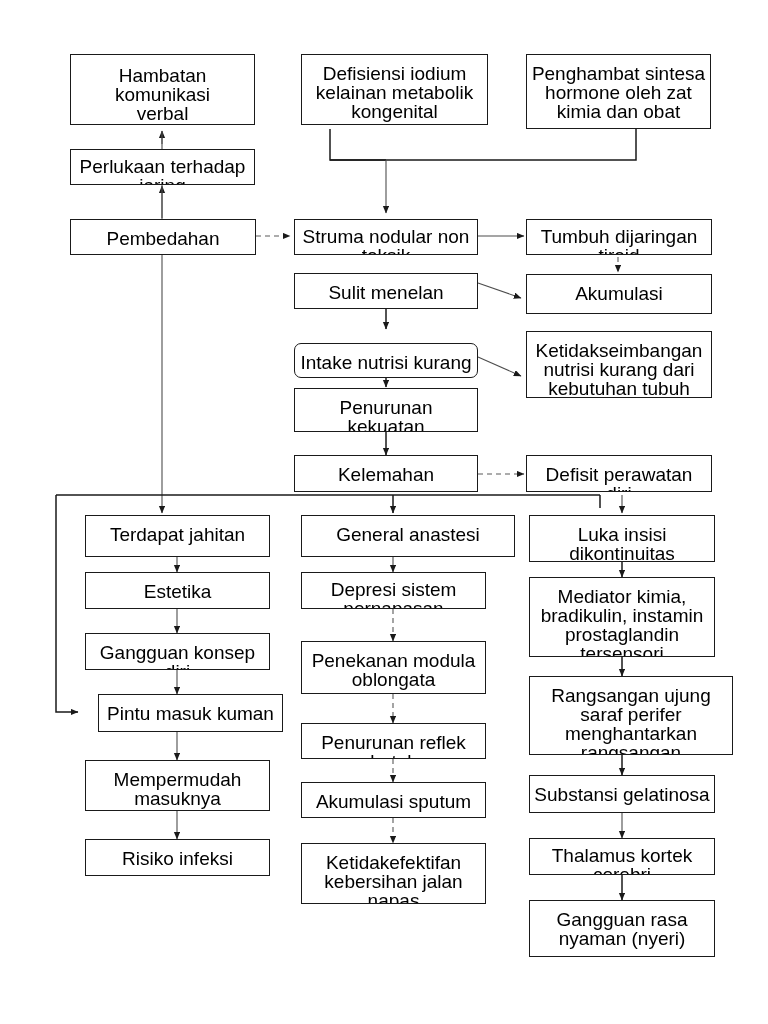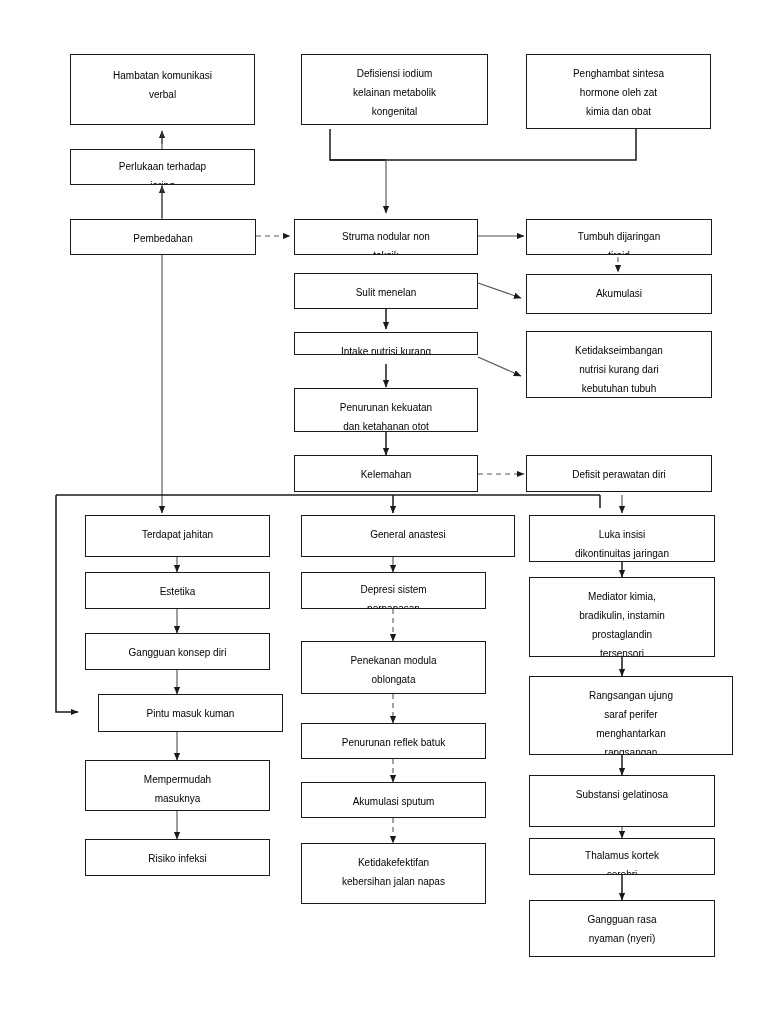--- a/index.html
+++ b/index.html
@@ -15,21 +15,21 @@
     background: #ffffff;
     font-family: "Liberation Sans", sans-serif;
     overflow: hidden;
   }
   .node {
     position: absolute;
     box-sizing: border-box;
     border: 1.4px solid #1a1a1a;
     background: #ffffff;
     color: #000000;
-    font-size: 10px;
+    font-size: 19px;
     line-height: 19px;
     text-align: center;
     overflow: hidden;
     z-index: 3;
   }
   .node .txt {
     display: block;
     padding-top: 7px;
     padding-left: 4px;
     padding-right: 4px;
@@ -166,21 +166,21 @@
   </div>
 
   <div class="node pad-md" style="left:294px; top:273px; width:184px; height:36px;">
     <span class="txt">Sulit menelan</span>
   </div>
 
   <div class="node pad-md" style="left:526px; top:274px; width:186px; height:40px;">
     <span class="txt">Akumulasi</span>
   </div>
 
-  <div class="node pad-md" style="left:294px; top:332px; width:184px; height:23px;">
+  <div class="node pad-md" style="left:294px; top:343px; width:184px; height:35px;border-radius:7px;">
     <span class="txt">Intake nutrisi kurang</span>
   </div>
 
   <div class="node pad-md" style="left:526px; top:331px; width:186px; height:67px;">
     <span class="txt">Ketidakseimbangan
 nutrisi kurang dari
 kebutuhan tubuh</span>
   </div>
 
   <div class="node pad-md" style="left:294px; top:388px; width:184px; height:44px;">
@@ -242,21 +242,21 @@
   </div>
 
   <div class="node pad-md" style="left:98px;  top:694px; width:185px; height:38px;">
     <span class="txt">Pintu masuk kuman</span>
   </div>
 
   <div class="node pad-md" style="left:301px; top:723px; width:185px; height:36px;">
     <span class="txt">Penurunan reflek batuk</span>
   </div>
 
-  <div class="node pad-md" style="left:529px; top:775px; width:186px; height:52px;">
+  <div class="node pad-md" style="left:529px; top:775px; width:186px; height:38px;">
     <span class="txt">Substansi gelatinosa</span>
   </div>
 
   <div class="node pad-md" style="left:85px;  top:760px; width:185px; height:51px;">
     <span class="txt">Mempermudah
 masuknya
 kuman/bakteri</span>
   </div>
 
   <div class="node pad-md" style="left:301px; top:782px; width:185px; height:36px;">

